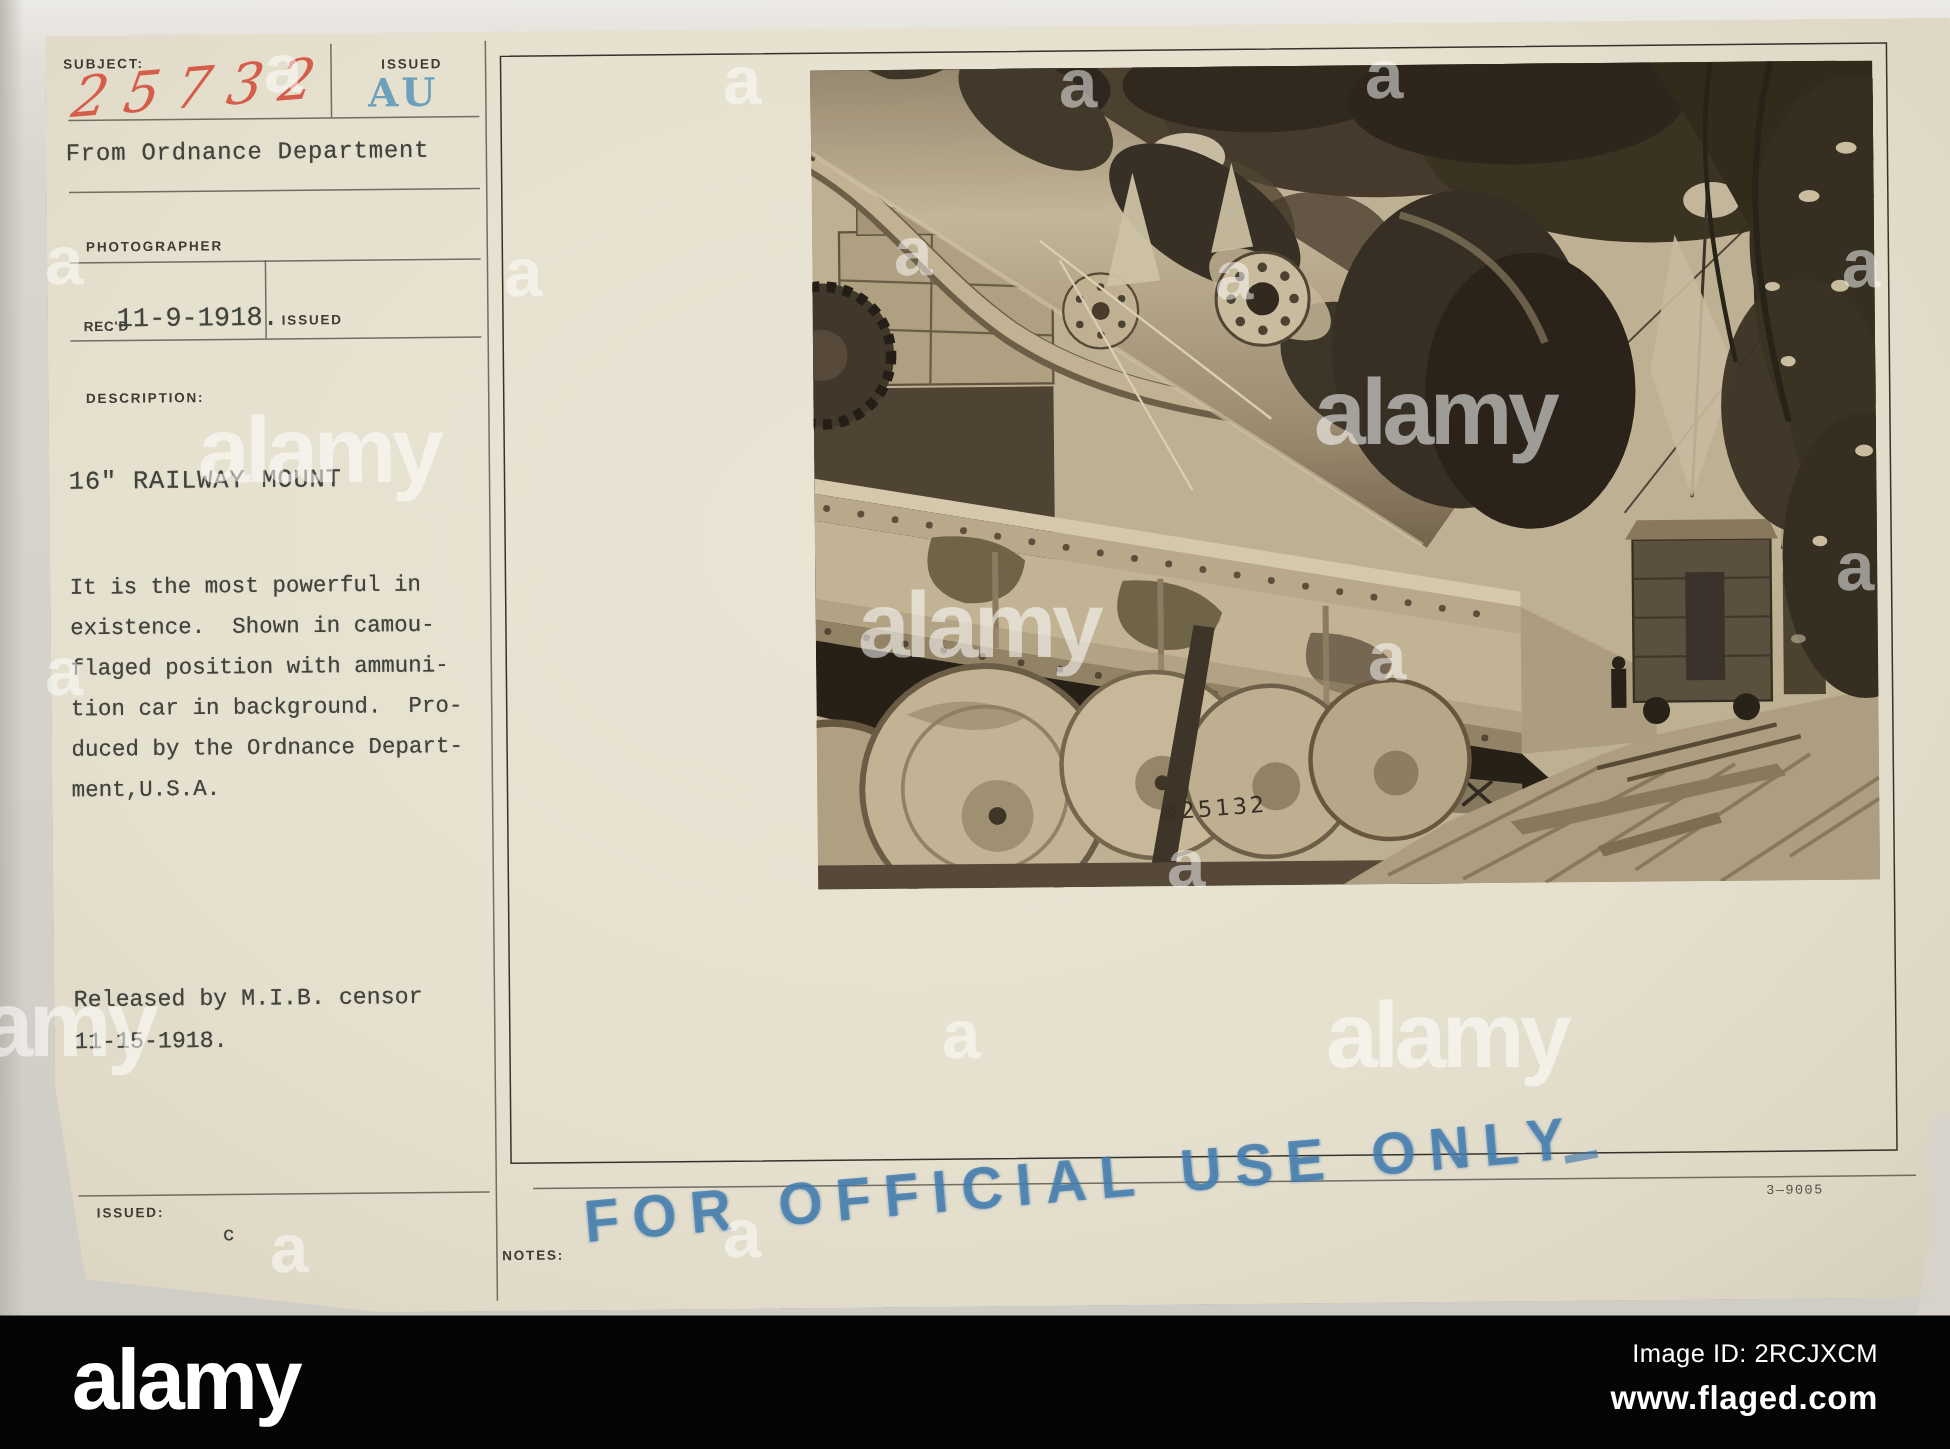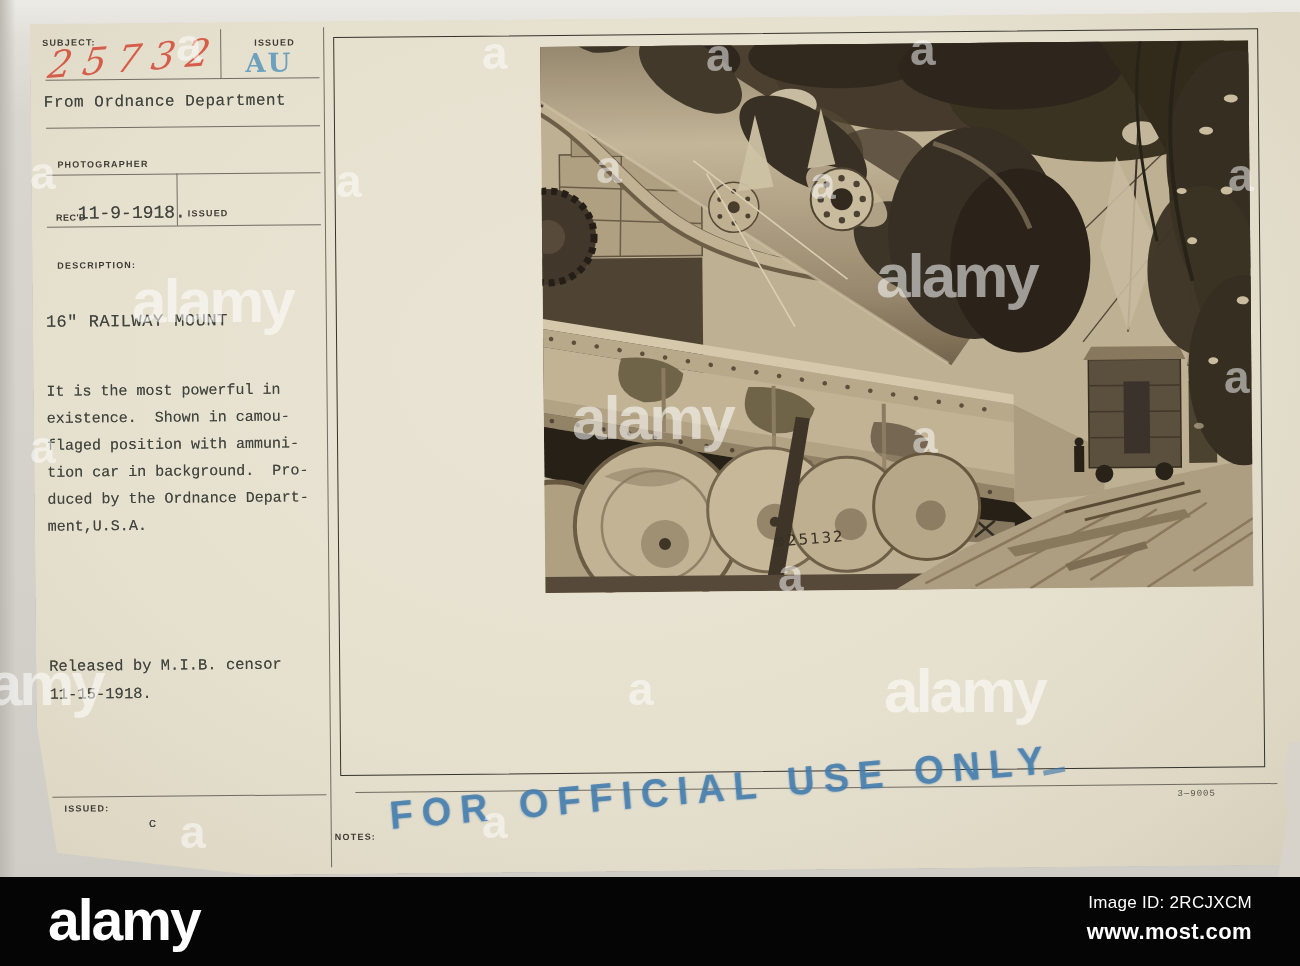--- a/index.html
+++ b/index.html
@@ -370,17 +370,17 @@
   </div>
 
   <div class="footer-bar">
     <div class="footer-logo">alamy</div>
     <div class="footer-right">
       <div class="footer-id">
         <span>Image ID:</span>
         <span> </span>
         <span>2RCJXCM</span>
       </div>
-      <div class="footer-url">www.most.com</div>
+      <div class="footer-url">www.flaged.com</div>
     </div>
   </div>
 
 </div>
 
 </body></html>

